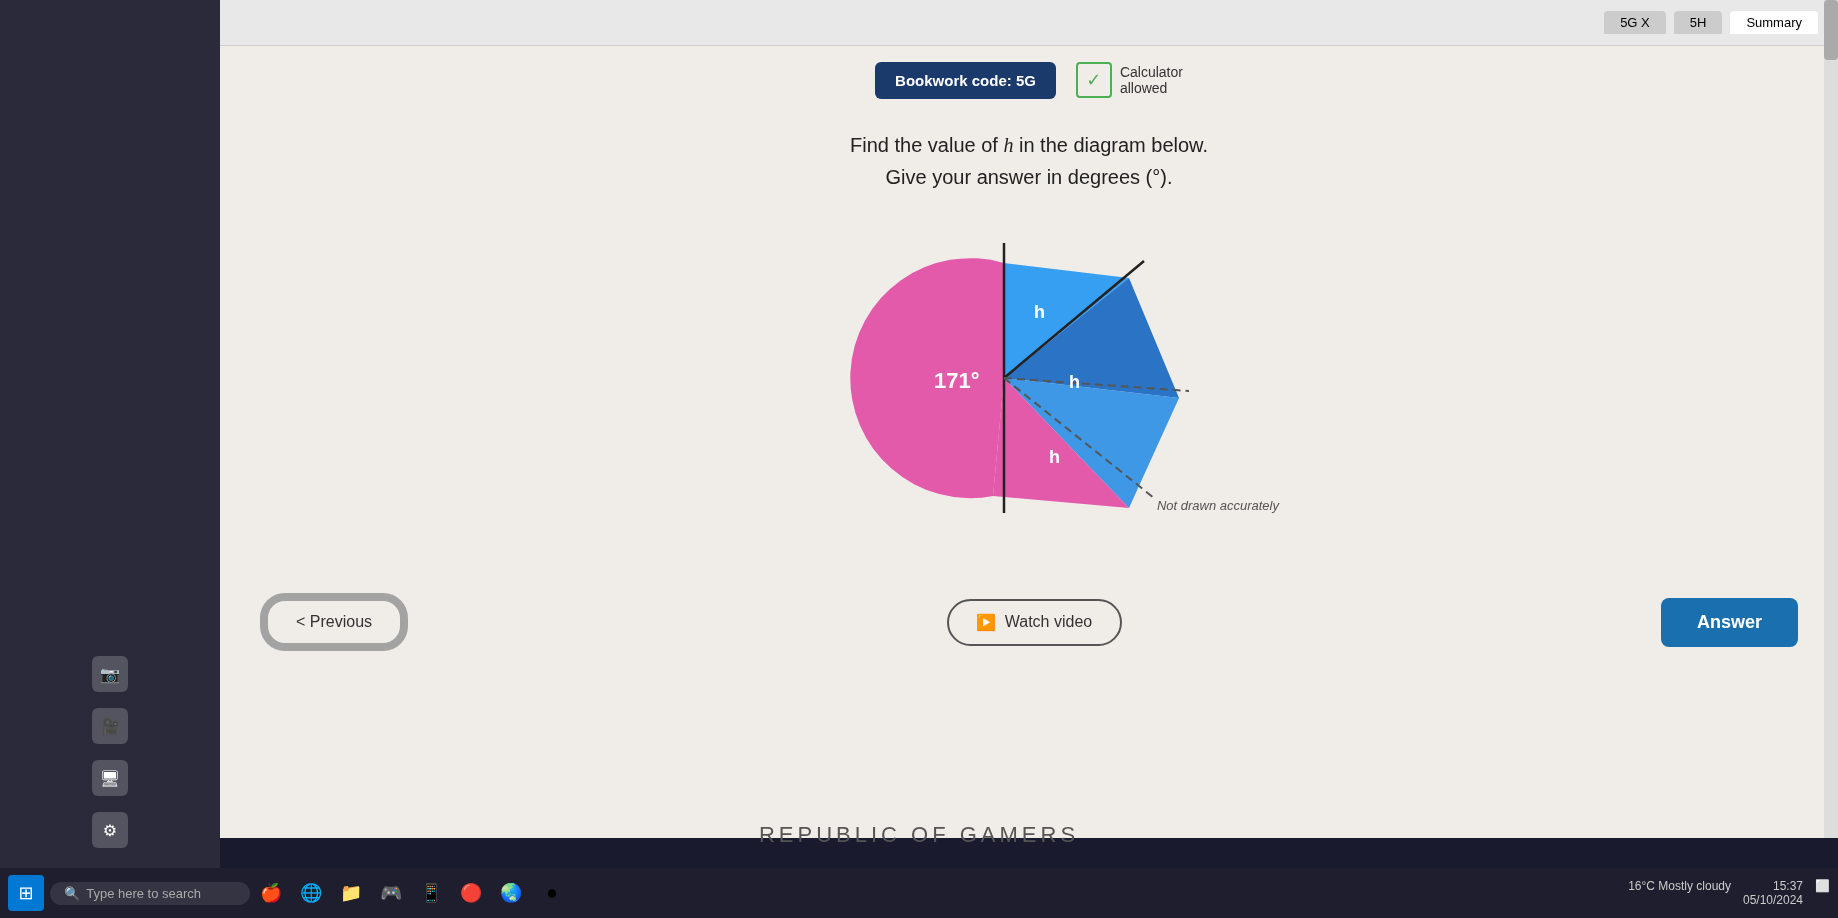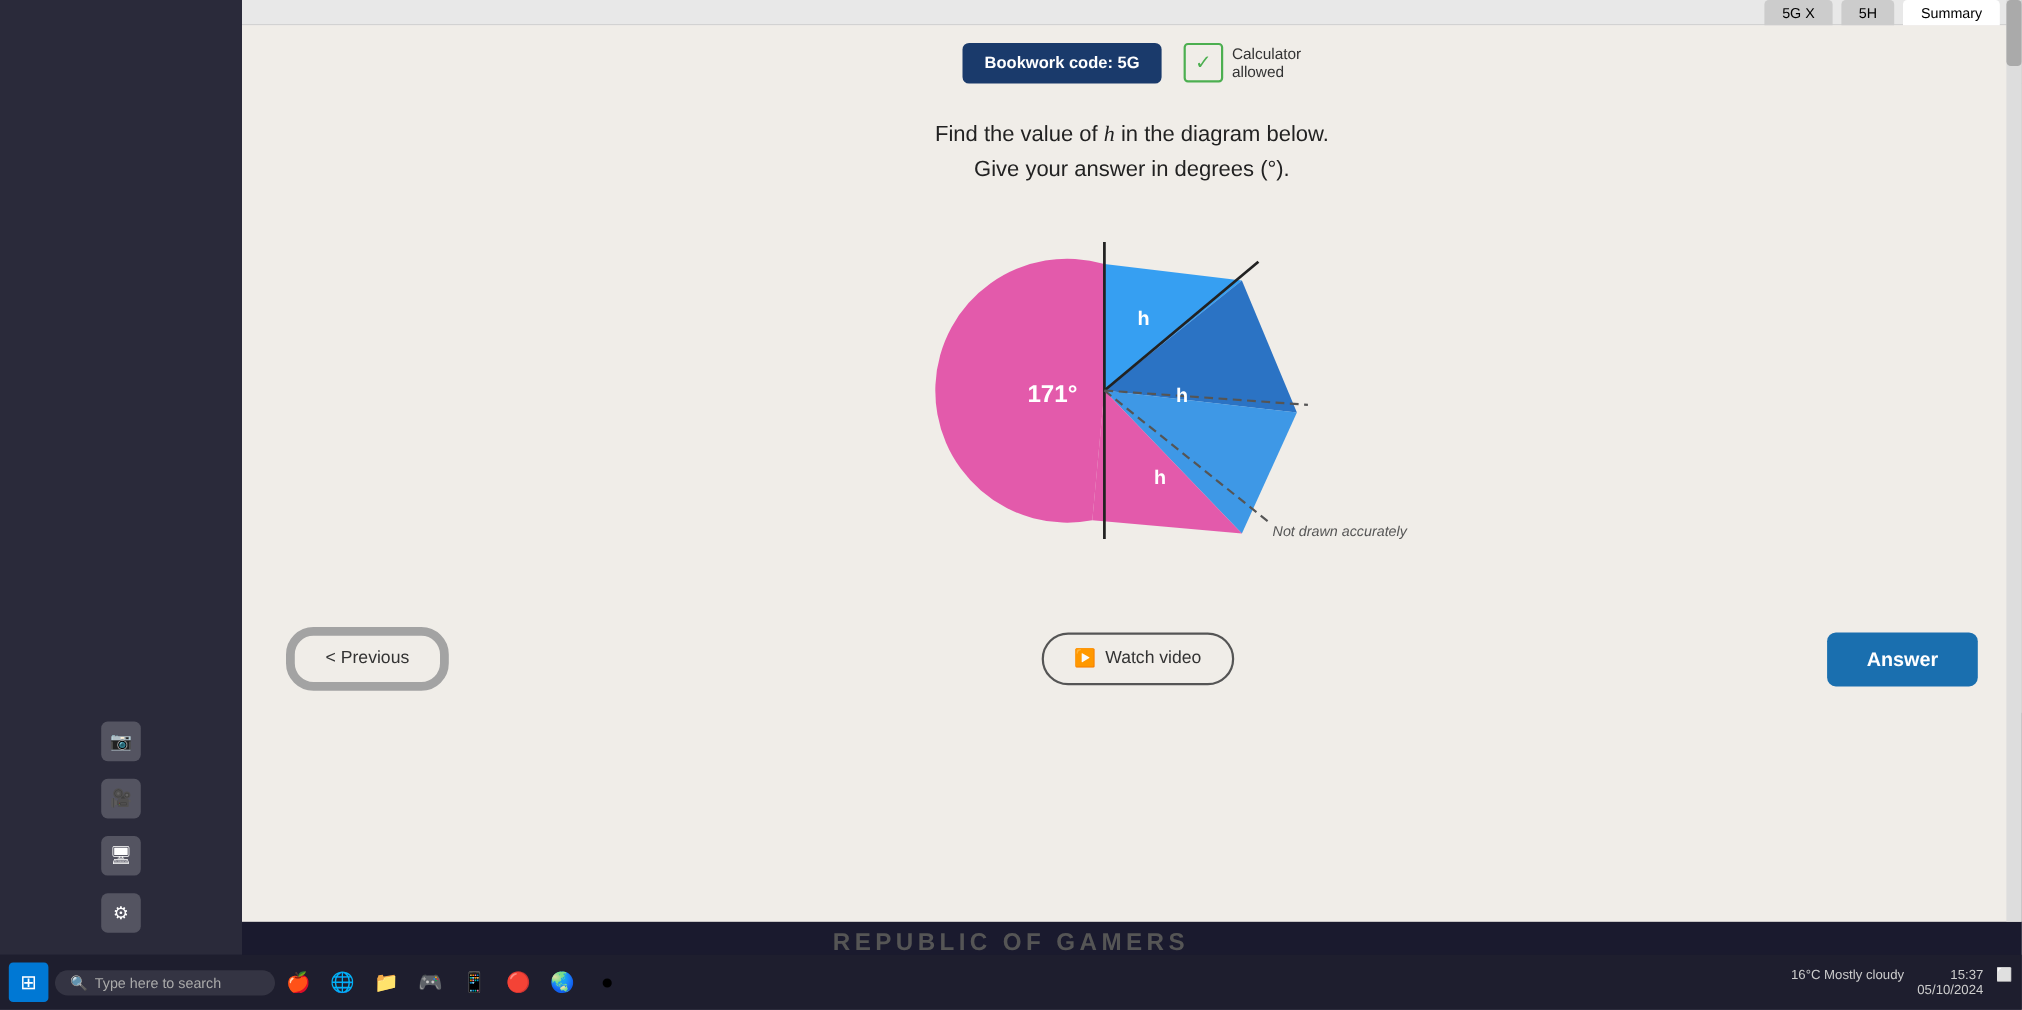--- a/index.html
+++ b/index.html
@@ -19,21 +19,21 @@
       top: 0;
       right: 0;
       bottom: 80px;
       background: #f0ede8;
       border-radius: 0;
       overflow: hidden;
     }
 
     
     .top-bar {
-      height: 23px;
+      height: 46px;
       background: #e8e8e8;
       display: flex;
       align-items: center;
       justify-content: flex-end;
       padding-right: 20px;
       gap: 8px;
       border-bottom: 1px solid #ccc;
     }
 
     .tab-item {
@@ -307,26 +307,26 @@
       align-items: center;
       justify-content: center;
       color: white;
       font-size: 16px;
       cursor: pointer;
     }
 
     
     .asus-brand {
       position: absolute;
-      bottom: 48px;
+      bottom: 70px;
       left: 50%;
       transform: translateX(-50%);
       color: #555;
       font-size: 22px;
-      font-weight: bold;
+      font-weight: normal;
       letter-spacing: 4px;
       white-space: nowrap;
     }
   </style>
 </head>
 <body>
 
 <div class="left-panel">
   <div class="left-panel-icons">
     <div class="panel-icon">📷</div>

